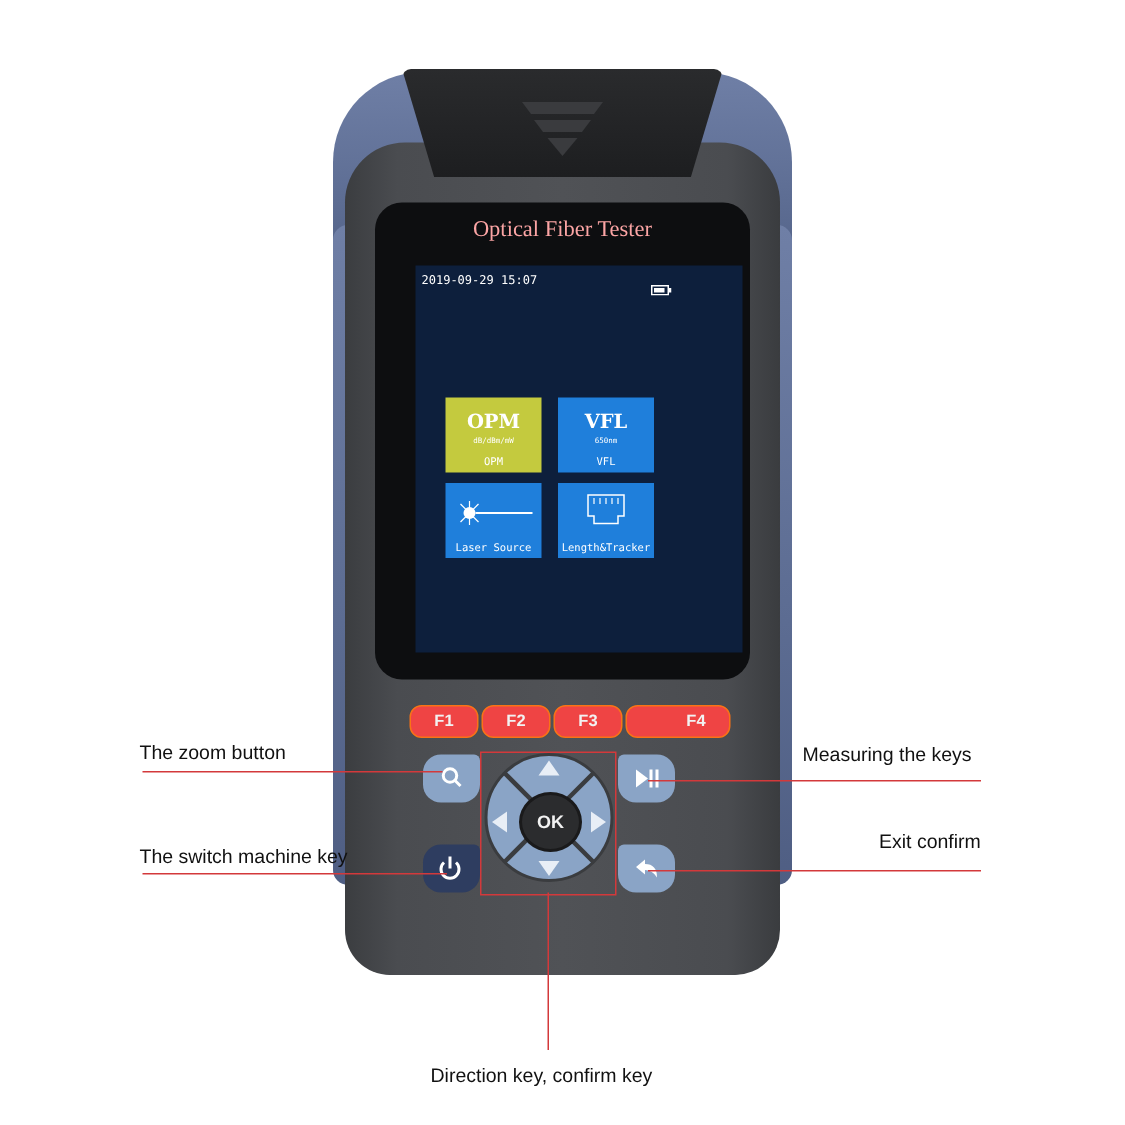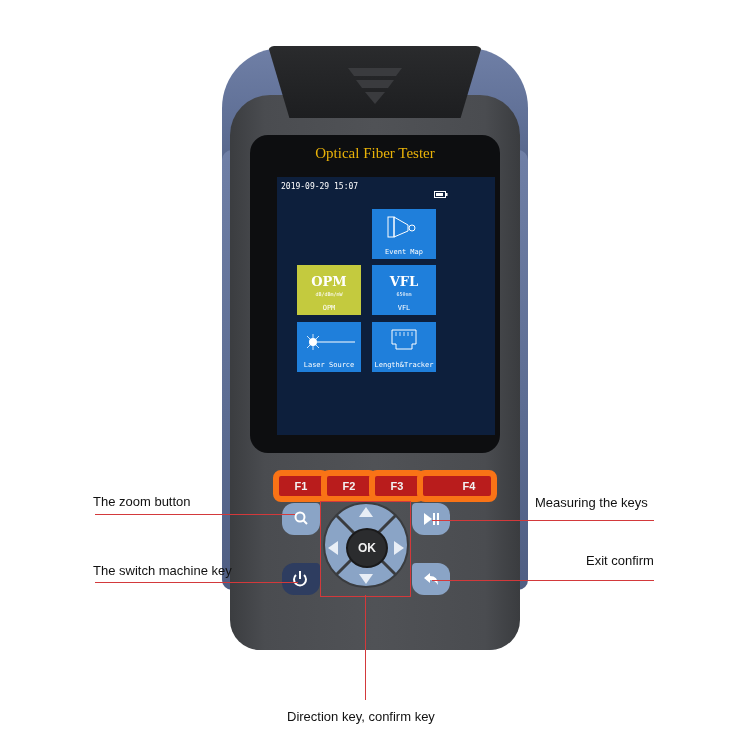--- a/index.html
+++ b/index.html
@@ -7,21 +7,21 @@
   .abs{position:absolute;}
   
   .bumper{position:absolute;background:linear-gradient(180deg,#6f7fa6 0%,#5c6c92 60%,#4f5e83 100%);}
   .body-main{position:absolute;left:230px;top:95px;width:290px;height:555px;background:linear-gradient(90deg,#3b3d40 0%,#4a4c50 12%,#505256 50%,#4a4c50 88%,#3a3c3f 100%);border-radius:40px 40px 30px 30px;}
   .top-cap{position:absolute;left:268px;top:46px;width:214px;height:72px;background:linear-gradient(180deg,#2a2b2d,#1d1e20);border-radius:6px 6px 16px 16px;clip-path:polygon(0 0,100% 0,90% 100%,10% 100%);}
   .bezel{position:absolute;left:250px;top:135px;width:250px;height:318px;background:#0d0e10;border-radius:18px;}
   .screen{position:absolute;left:277px;top:177px;width:174px;height:258px;background:#0d1f3c;padding-left:44px;}
   .tile{position:absolute;width:64px;height:50px;background:#1f7fdb;color:#ffffff;font-family:"DejaVu Sans Mono",monospace;font-size:7px;text-align:center;}
   .tile .lbl{position:absolute;left:0;right:0;bottom:3px;}
   .tile svg{position:absolute;left:0;top:0;}
-  .fkey{position:absolute;top:470px;width:44px;height:20px;background:#b91c1c;border:6px solid #f97316;border-radius:8px;color:#f2f2f2;font-weight:bold;font-size:11px;text-align:center;line-height:20px;}
+  .fkey{position:absolute;top:470px;width:44px;height:20px;background:#ef4444;border:1px solid #f97316;border-radius:8px;color:#f2f2f2;font-weight:bold;font-size:11px;text-align:center;line-height:20px;}
   .sidekey{position:absolute;width:38px;height:32px;background:#8aa4c6;border-radius:10px;}
   .label{position:absolute;font-size:13px;color:#111;white-space:nowrap;}
   .redline{position:absolute;background:#d3393b;}
 </style>
 </head>
 <body>
 
 <div class="bumper" style="left:222px;top:48px;width:306px;height:150px;border-radius:60px 60px 20px 20px;"></div>
 <div class="bumper" style="left:222px;top:150px;width:26px;height:440px;border-radius:10px;"></div>
 <div class="bumper" style="left:502px;top:150px;width:26px;height:440px;border-radius:10px;"></div>
@@ -31,44 +31,36 @@
 <div class="body-main"></div>
 <div class="top-cap">
   <svg width="214" height="72">
     <polygon points="80,22 134,22 128,30 86,30" fill="#3a3b3e"></polygon>
     <polygon points="88,34 126,34 120,42 94,42" fill="#3a3b3e"></polygon>
     <polygon points="97,46 117,46 107,58" fill="#3a3b3e"></polygon>
   </svg>
 </div>
 
 <div class="bezel">
-  <div class="abs" style="left:0;right:0;top:10px;text-align:center;color:#eab308;font-family:'Liberation Serif',serif;font-size:15px;">Optical Fiber Tester</div>
+  <div class="abs" style="left:0;right:0;top:10px;text-align:center;color:#fca5a5;font-family:'Liberation Serif',serif;font-size:15px;">Optical Fiber Tester</div>
 </div>
 
 <div class="screen">
 
   <span class="abs" style="left:4px;top:5px;color:#fff;font-family:'DejaVu Sans Mono',monospace;font-size:8px;">2019-09-29</span>
   <span class="abs" style="left:57px;top:5px;color:#fff;font-family:'DejaVu Sans Mono',monospace;font-size:8px;">15:07</span>
   <span class="abs" style="left:157px;top:7px;">
     <svg width="14" height="7">
         <rect x="0.5" y="0.5" width="11" height="6" fill="none" stroke="#fff"></rect>
         <rect x="2" y="2" width="7" height="3" fill="#fff"></rect>
         <rect x="12" y="2" width="1.5" height="3" fill="#fff"></rect>
       </svg>
   </span>
 
 
-  <div class="tile" style="left:95px;top:32px;">
-    <svg width="64" height="40">
-      <rect x="16" y="8" width="6" height="20" fill="none" stroke="#fff"></rect>
-      <polygon points="22,8 36,16 36,22 22,28" fill="none" stroke="#fff"></polygon>
-      <circle cx="40" cy="19" r="3" fill="none" stroke="#fff"></circle>
-    </svg>
-    <span class="lbl">Event Map</span>
-  </div>
 
   <div class="tile" style="left:20px;top:88px;background:#c4ca3e;">
     <div class="abs" style="left:0;right:0;top:9px;font-family:'DejaVu Serif',serif;font-weight:bold;font-size:13px;">OPM</div>
     <div class="abs" style="left:0;right:0;top:26px;font-size:5px;">dB/dBm/mW</div>
     <span class="lbl">OPM</span>
   </div>
 
   <div class="tile" style="left:95px;top:88px;">
     <div class="abs" style="left:0;right:0;top:9px;font-family:'DejaVu Serif',serif;font-weight:bold;font-size:13px;">VFL</div>
     <div class="abs" style="left:0;right:0;top:26px;font-size:5px;">650nm</div>

